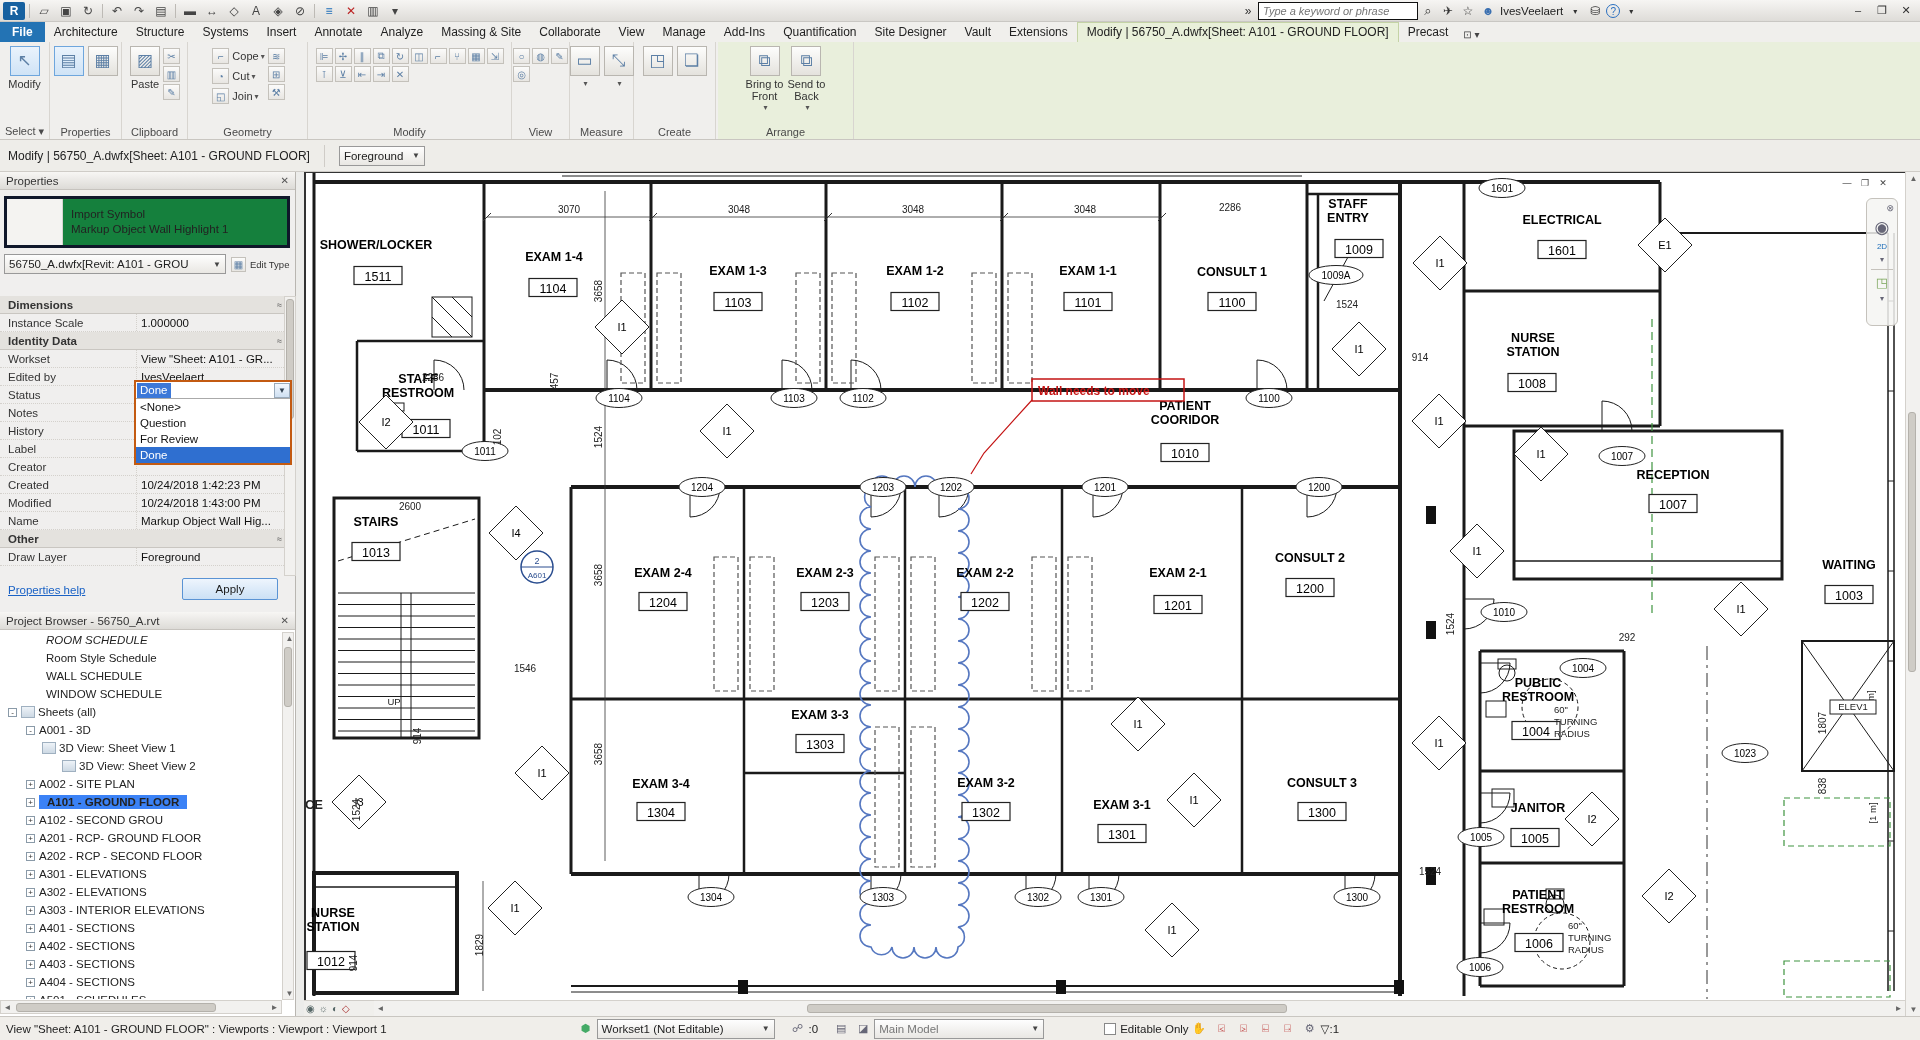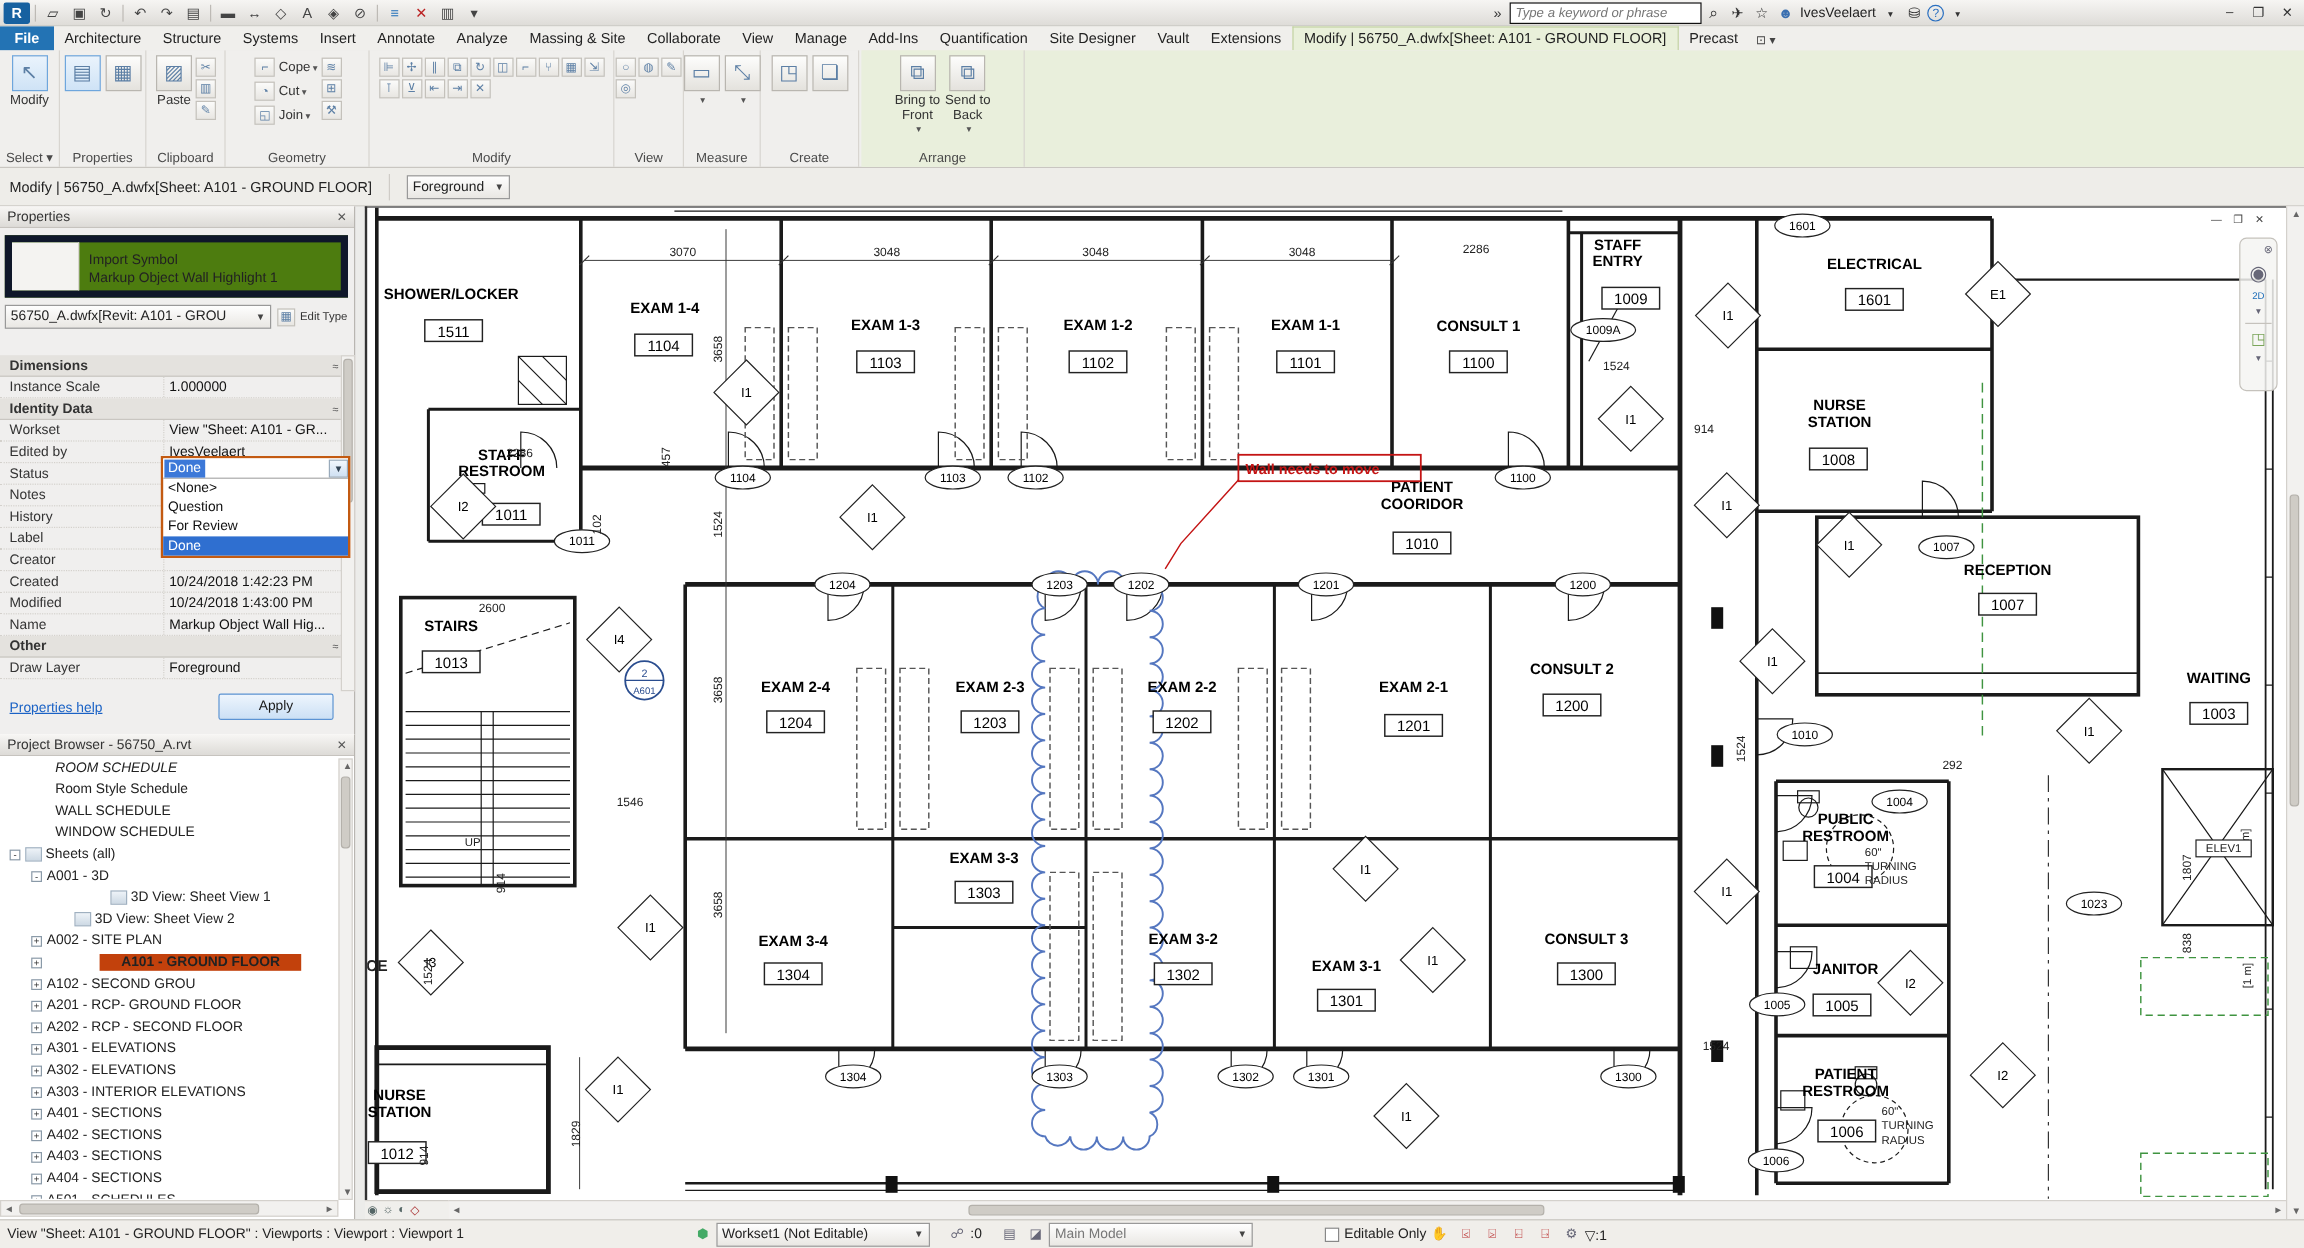--- a/index.html
+++ b/index.html
@@ -47,21 +47,21 @@
   #optionsbar{position:absolute;left:0;top:140px;width:1920px;height:32px;background:#eeede9;border-bottom:1px solid #cfccc7;
     display:flex;align-items:center;font-size:12px;color:#222;}
   .combo{height:20px;background:linear-gradient(#fefefe,#e9e7e3);border:1px solid #999;display:flex;align-items:center;
     justify-content:space-between;padding:0 4px;font-size:11.5px;color:#222;}
   .combo .carr{font-size:8px;color:#444;margin-left:6px;}
   
   #props{position:absolute;left:0;top:172px;width:296px;height:440px;background:#f0efee;border-right:1px solid #b9b6b1;}
   .pal-title{height:18px;background:linear-gradient(#f7f6f4,#dddbd7);border-bottom:1px solid #c6c3be;
     font-size:11.5px;color:#333;display:flex;align-items:center;padding:0 6px;}
   .pal-title .x{margin-left:auto;color:#555;font-size:10px;}
-  #type-preview{position:absolute;left:4px;top:24px;width:286px;height:52px;background:#4d7c0f;border:6px solid #0f172a;display:flex;}
+  #type-preview{position:absolute;left:4px;top:24px;width:286px;height:52px;background:#15803d;border:3px solid #0f172a;display:flex;}
   #type-preview .pimg{width:56px;height:100%;border-right:1px solid #d8d5d0;background:#f4f3f1;}
   #type-preview .ptxt{padding:8px 8px;font-size:11.5px;color:#222;line-height:15px;}
   #type-sel-row{position:absolute;left:4px;top:82px;width:286px;height:22px;display:flex;}
   #type-combo{width:222px;}
   #edit-type{margin-left:4px;width:60px;height:20px;display:flex;align-items:center;font-size:9.5px;color:#333;}
   #edit-type .smico{width:15px;height:15px;}
   #prop-grid{position:absolute;left:0;top:124px;width:288px;}
   .prow{height:18px;display:flex;border-bottom:1px dotted #d4d1cc;font-size:11.5px;align-items:center;}
   .prow .pl{width:136px;padding-left:8px;color:#333;}
   .prow .pv{width:152px;padding-left:4px;color:#111;border-left:1px dotted #d4d1cc;height:100%;display:flex;align-items:center;overflow:hidden;white-space:nowrap;}
@@ -80,21 +80,21 @@
     background:linear-gradient(#eef5fd,#cbe0f5);font-size:11.5px;color:#1a1a1a;display:flex;align-items:center;justify-content:center;}
   .vscroll{position:absolute;width:12px;background:#f2f1ef;border:1px solid #d4d1cc;}
   .vthumb{position:absolute;left:1px;width:8px;background:#cfccc6;border:1px solid #b4b1ab;border-radius:3px;}
   
   #browser{position:absolute;left:0;top:612px;width:296px;height:404px;background:#fff;border-right:1px solid #b9b6b1;}
   #tree{position:absolute;left:0;top:19px;width:280px;height:368px;overflow:hidden;font-size:11.5px;color:#222;}
   .titem{height:18px;display:flex;align-items:center;white-space:nowrap;}
   .titem .expbox{width:9px;height:9px;border:1px solid #8a9aa8;background:#fff;font-size:8px;line-height:7px;
     text-align:center;margin-right:4px;color:#333;flex:none;}
   .titem .ticon{width:14px;height:12px;margin-right:3px;flex:none;background:linear-gradient(#eef3f8,#cdd9e4);border:1px solid #9fb0c0;}
-  .titem.sel .tlabel{font-weight:bold;background:#c2410c;padding:1px 18px;margin-left:44px;}
+  .titem.sel .tlabel{font-weight:bold;background:#3b82f6;padding:1px 8px;}
   .hscroll{position:absolute;height:14px;background:#f2f1ef;border:1px solid #d4d1cc;display:flex;align-items:center;}
   .hthumb{height:9px;background:#cfccc6;border:1px solid #b4b1ab;border-radius:3px;}
   .scrarrow{font-size:8px;color:#666;width:13px;text-align:center;}
   
   #canvas{position:absolute;left:304px;top:172px;width:1601px;height:828px;background:#fff;border-left:2px solid #333;border-top:1px solid #333;}
   #plan{position:absolute;left:0;top:0;}
   #viewctl{position:absolute;left:304px;top:1000px;width:70px;height:16px;background:#f0efec;display:flex;align-items:center;border-top:1px solid #cfccc7;}
   .vc-ico{font-size:10px;color:#566;margin:0 2px;}
   #canv-hscroll{position:absolute;left:374px;top:1000px;width:1531px;height:16px;}
   #canv-vscroll{position:absolute;left:1905px;top:172px;width:15px;height:844px;background:#f2f1ef;border-left:1px solid #d4d1cc;}
@@ -455,21 +455,21 @@
       </div>
       <div class="titem" style="padding-left: 8px;">
         <div class="expbox">-</div>
         <div class="ticon"></div>
         <div class="tlabel">Sheets (all)</div>
       </div>
       <div class="titem" style="padding-left: 26px;">
         <div class="expbox">-</div>
         <div class="tlabel">A001 - 3D</div>
       </div>
-      <div class="titem" style="padding-left: 92px;">
+      <div class="titem" style="padding-left: 42px;">
         <div class="ticon"></div>
         <div class="tlabel">3D View: Sheet View 1</div>
       </div>
       <div class="titem" style="padding-left: 62px;">
         <div class="ticon"></div>
         <div class="tlabel">3D View: Sheet View 2</div>
       </div>
       <div class="titem" style="padding-left: 26px;">
         <div class="expbox">+</div>
         <div class="tlabel">A002 - SITE PLAN</div>

